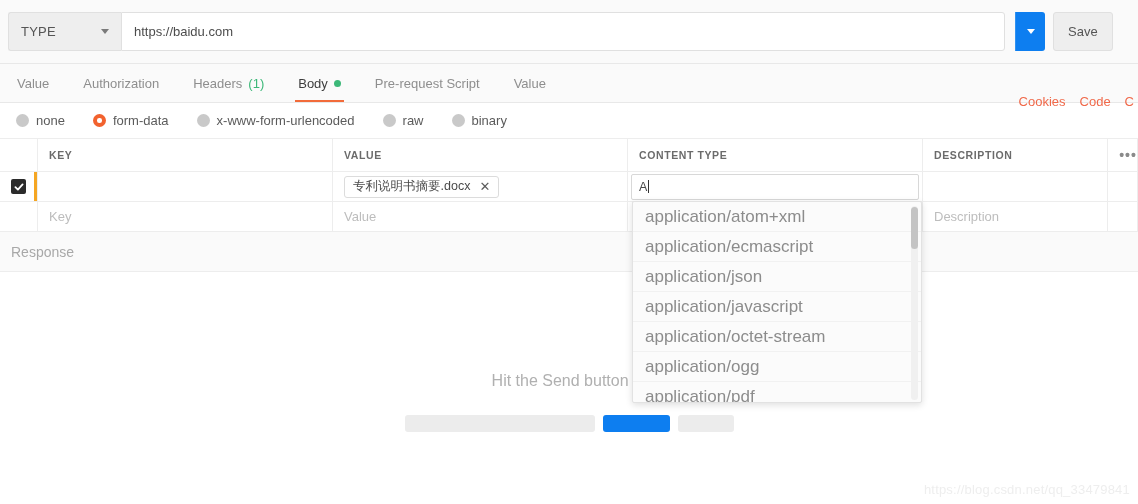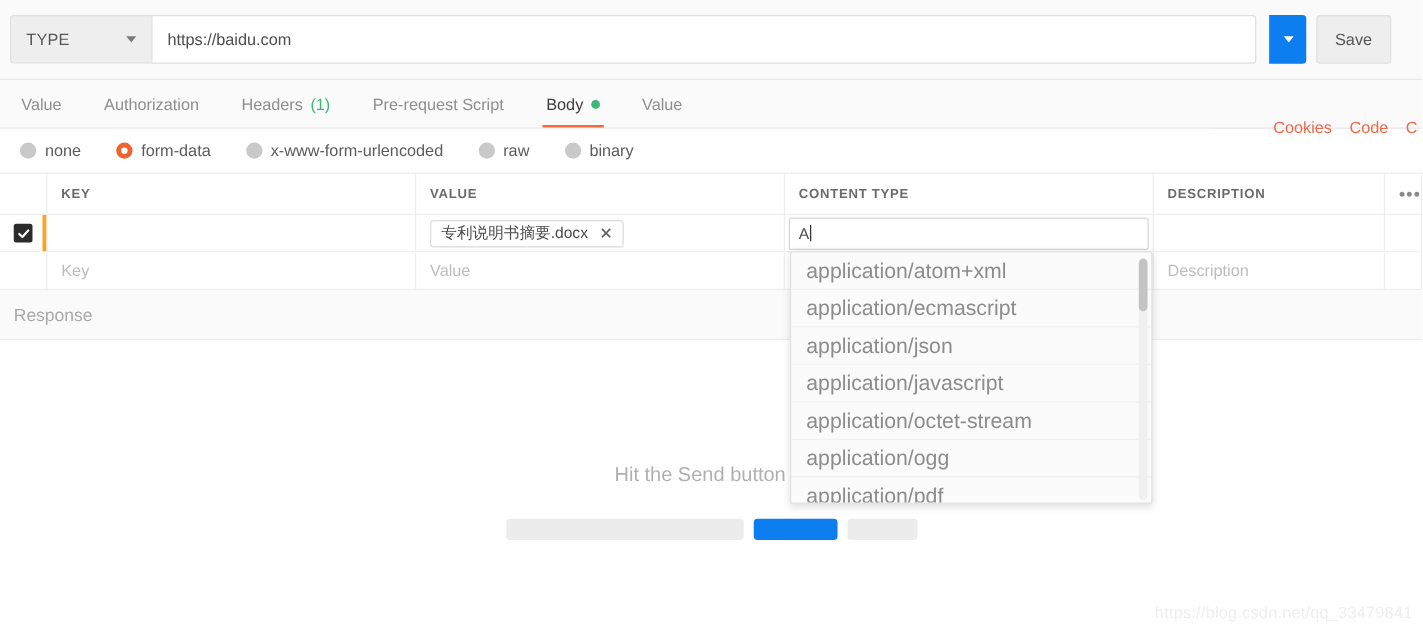--- a/index.html
+++ b/index.html
@@ -204,26 +204,26 @@
     <div class="tab">
       <span>Value</span>
     </div>
     <div class="tab">
       <span>Authorization</span>
     </div>
     <div class="tab">
       <span>Headers</span>
       <span class="count">(1)</span>
     </div>
-    <div class="tab">
-      <span>Pre-request Script</span>
-    </div>
     <div class="tab active">
       <span>Body</span>
       <span class="dot-green"></span>
+    </div>
+    <div class="tab">
+      <span>Pre-request Script</span>
     </div>
     <div class="tab">
       <span>Value</span>
     </div>
 
     <div class="tabrow-right">
       <span class="linky">Cookies</span>
       <span class="linky">Code</span>
       <span class="linky">C</span>
     </div>

